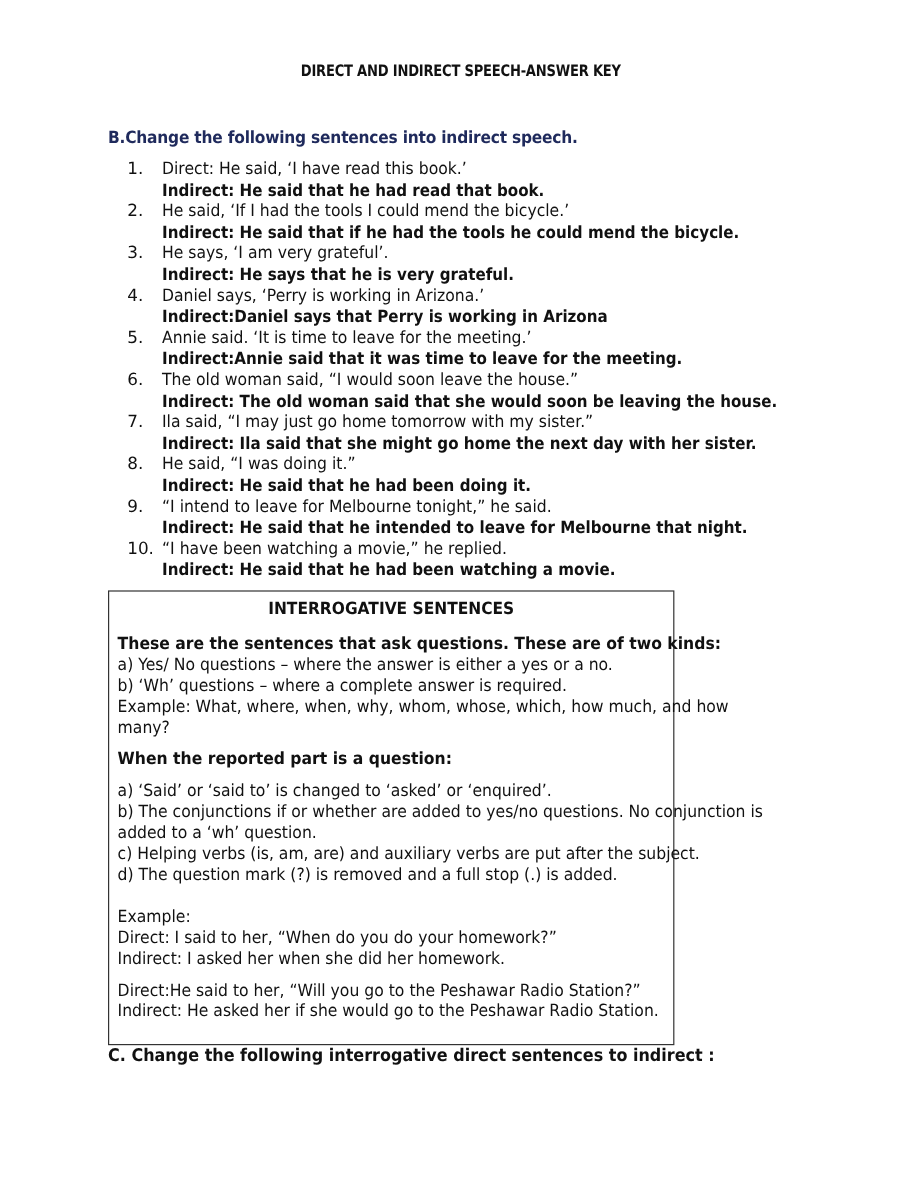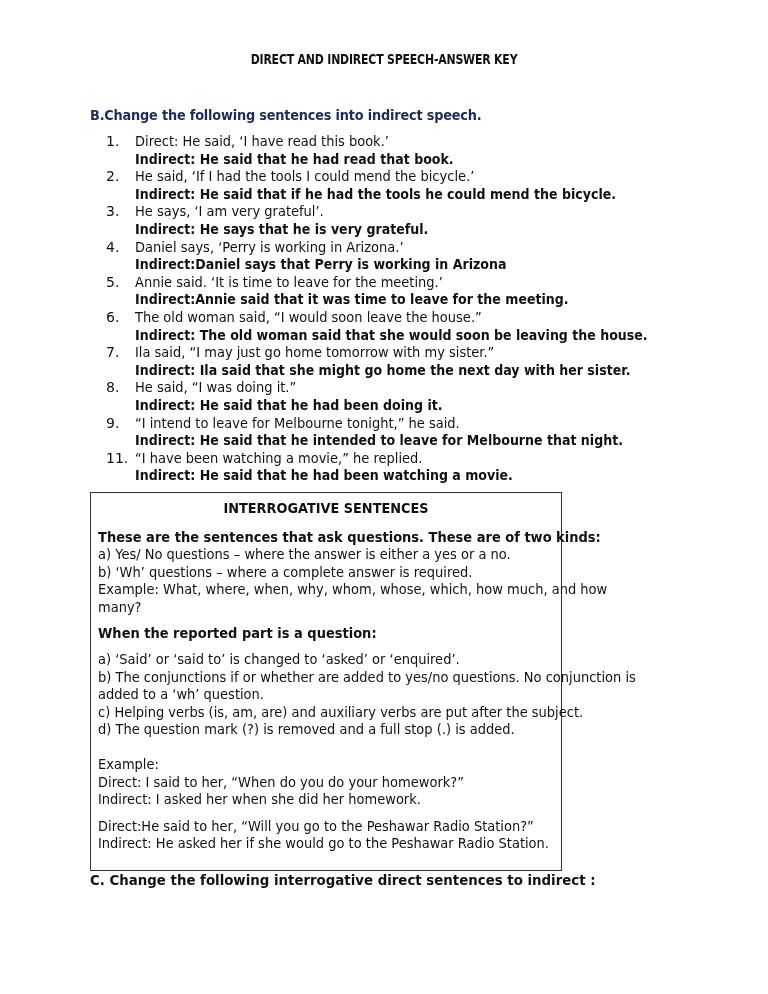--- a/index.html
+++ b/index.html
@@ -162,21 +162,21 @@
     <span class="qnum">8.</span>
     <span class="direct">He said, “I was doing it.”</span>
     <span class="indirect">Indirect: He said that he had been doing it.</span>
   </li>
   <li class="qitem">
     <span class="qnum">9.</span>
     <span class="direct">“I intend to leave for Melbourne tonight,” he said.</span>
     <span class="indirect">Indirect: He said that he intended to leave for Melbourne that night.</span>
   </li>
   <li class="qitem">
-    <span class="qnum">11.</span>
+    <span class="qnum">10.</span>
     <span class="direct">“I have been watching a movie,” he replied.</span>
     <span class="indirect">Indirect: He said that he had been watching a movie.</span>
   </li>
 </ol>
 
 <div class="box">
   <div class="box-title">INTERROGATIVE SENTENCES</div>
   <div class="line bold" style="top:36px">These are the sentences that ask questions. These are of two kinds:</div>
   <div class="line" style="top:53px">a) Yes/ No questions – where the answer is either a yes or a no.</div>
   <div class="line" style="top:71px">b) ‘Wh’ questions – where a complete answer is required.</div>

